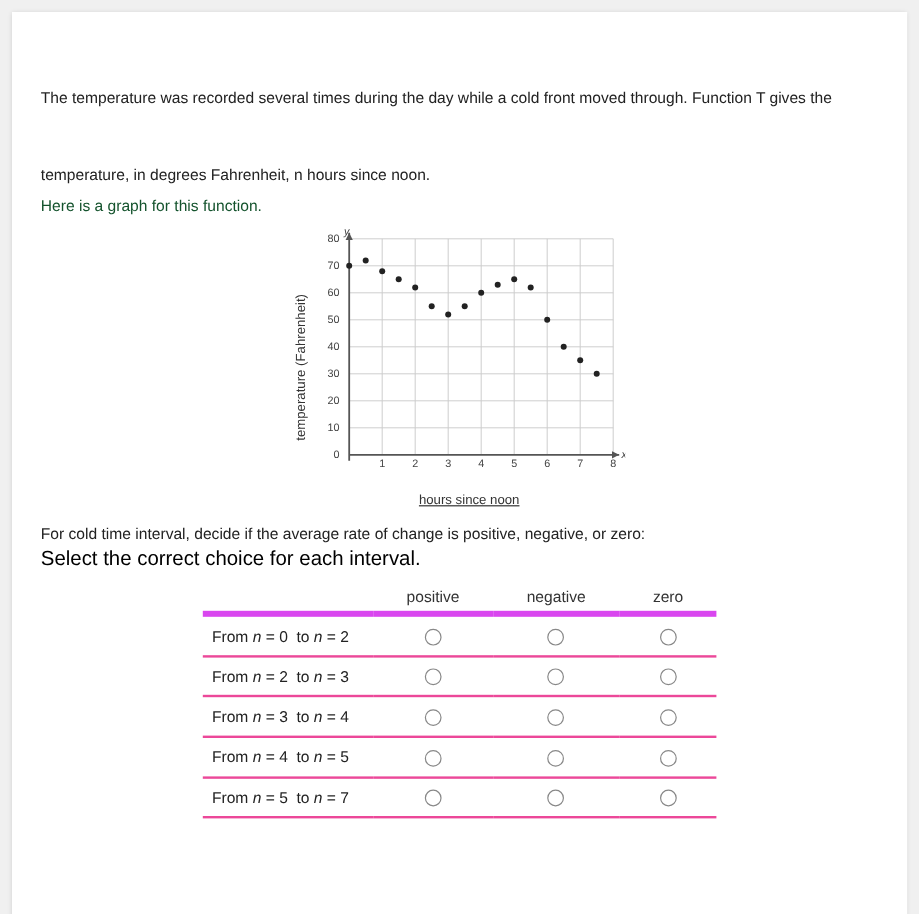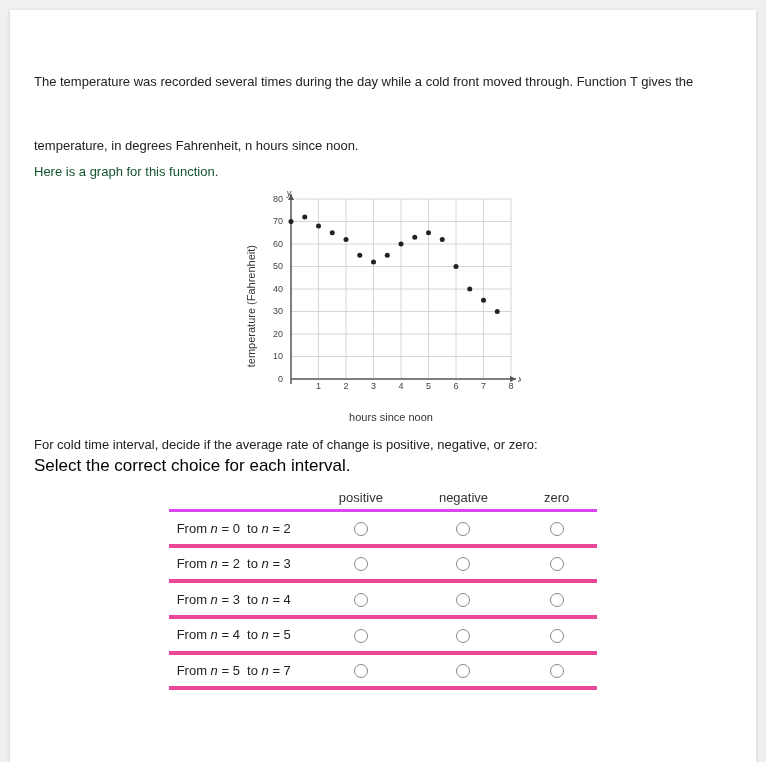--- a/index.html
+++ b/index.html
@@ -55,20 +55,21 @@
       position: relative;
     }
     svg.graph-svg {
       display: block;
     }
     .below-chart {
       text-align: center;
       font-size: 11px;
       color: #333;
       margin-top: 2px;
+      text-decoration: underline;
     }
     .question-text {
       font-size: 13px;
       color: #222;
       margin-bottom: 4px;
     }
     .select-text {
       font-size: 17px;
       color: #000000;
       margin-bottom: 10px;
@@ -79,28 +80,28 @@
     }
     table.choice-table {
       border-collapse: collapse;
       font-size: 13px;
       color: #222;
     }
     table.choice-table th {
       font-weight: normal;
       padding: 4px 28px;
       text-align: center;
-      border-bottom: 3px solid #d946ef;
+      border-bottom: 5px solid #d946ef;
       color: #333;
       font-size: 13px;
     }
     table.choice-table td {
       padding: 8px 20px;
       text-align: center;
-      border-bottom: 4px solid #ec4899;
+      border-bottom: 2px solid #ec4899;
       vertical-align: middle;
     }
     table.choice-table td.row-label {
       text-align: left;
       padding-left: 8px;
       padding-right: 20px;
       font-size: 13px;
       white-space: nowrap;
     }
     .radio-circle {

